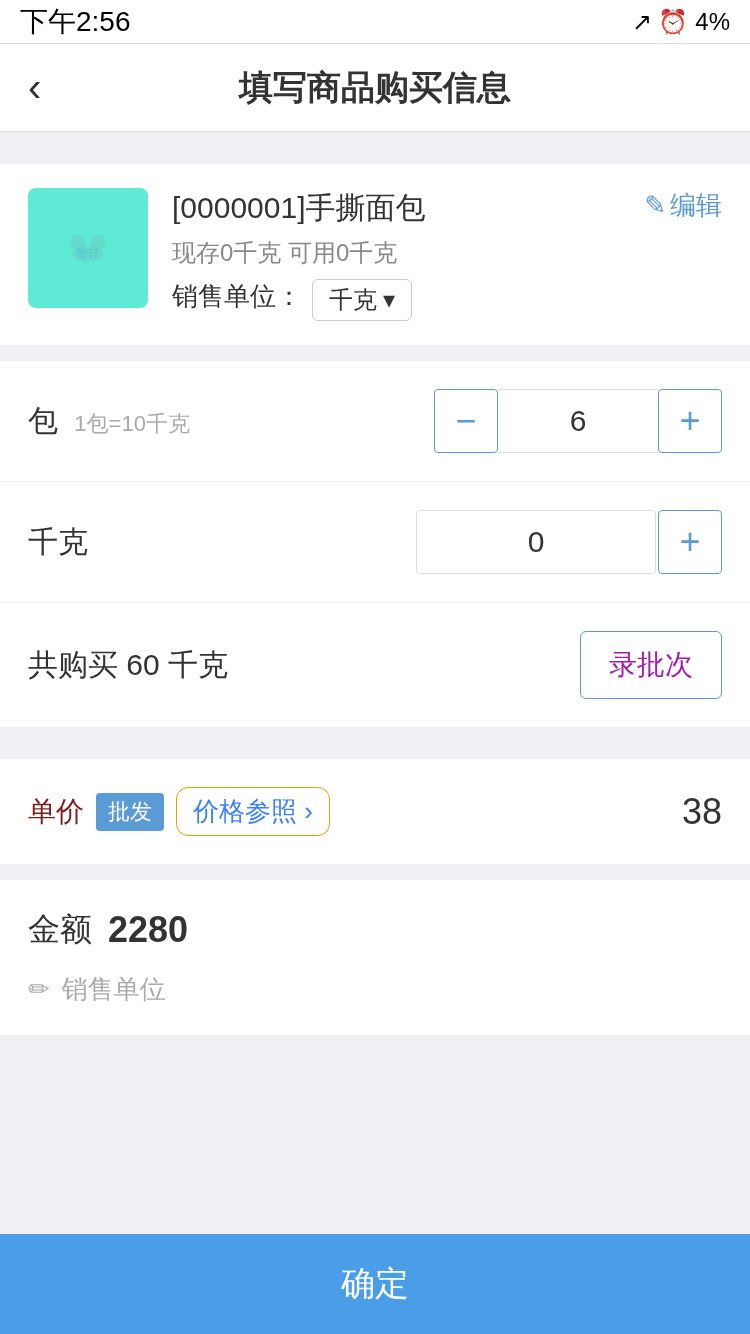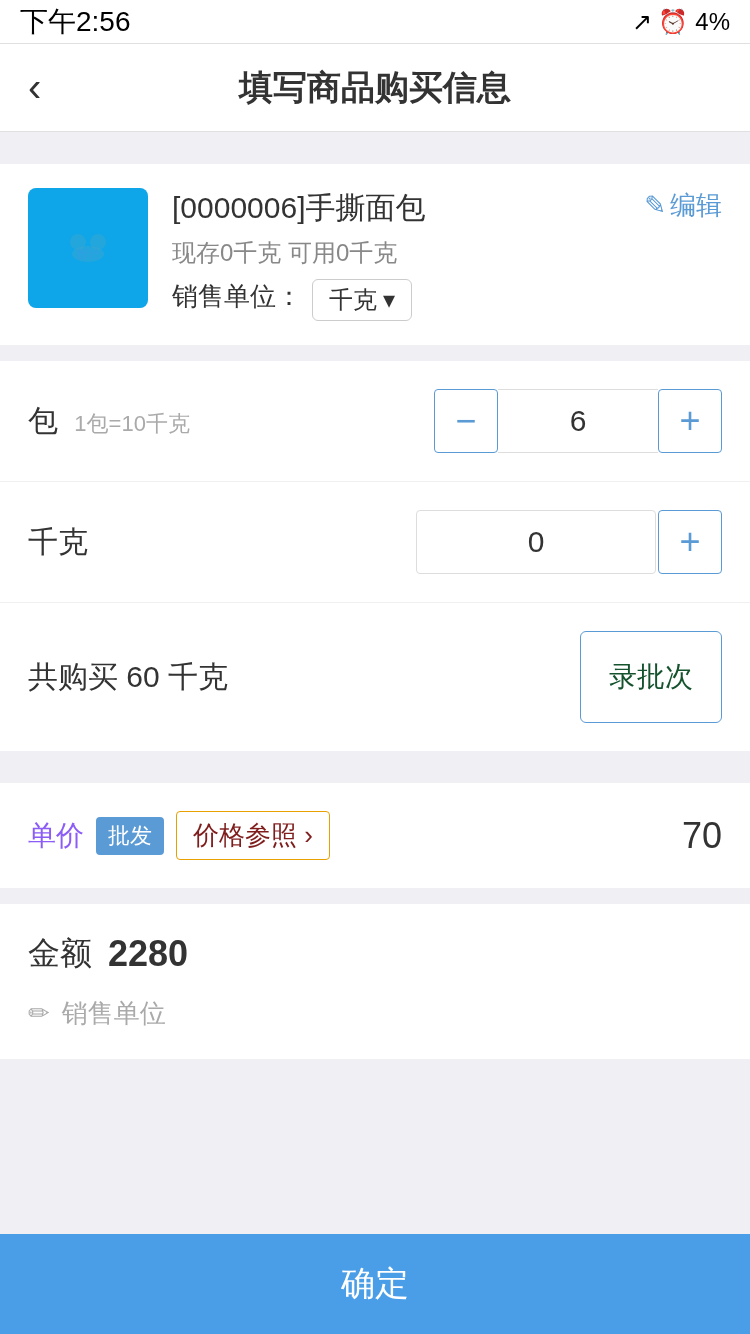--- a/index.html
+++ b/index.html
@@ -59,21 +59,21 @@
       background: #fff;
       margin-top: 16px;
       padding: 24px 28px;
       display: flex;
       align-items: flex-start;
       gap: 24px;
     }
     .product-image {
       width: 120px;
       height: 120px;
-      background: #0ea5e9;
+      background: #5eead4;
       border-radius: 8px;
       display: flex;
       align-items: center;
       justify-content: center;
       flex-shrink: 0;
     }
     .product-image svg { width: 60px; height: 60px; opacity: 0.4; }
     .product-info { flex: 1; }
     .product-name { font-size: 30px; font-weight: 500; color: #333; margin-bottom: 8px; }
     .product-stock { font-size: 24px; color: #888; margin-bottom: 10px; }
@@ -175,51 +175,51 @@
       display: flex;
       align-items: center;
       justify-content: space-between;
       margin-top: 0;
     }
     .total-text { font-size: 30px; color: #333; }
     .total-text span { color: #333; }
     .record-btn {
       border: 1px solid #5b9bd5;
       background: #fff;
-      color: #14532d;
-      padding: 26px 28px;
+      color: #a21caf;
+      padding: 14px 28px;
       border-radius: 6px;
       font-size: 28px;
       cursor: pointer;
     }
 
     
     .price-section {
       background: #fff;
       margin-top: 16px;
       padding: 28px 28px;
       display: flex;
       align-items: center;
       justify-content: space-between;
     }
     .price-left { display: flex; align-items: center; gap: 12px; }
-    .price-label { font-size: 28px; color: #8b5cf6; }
+    .price-label { font-size: 28px; color: #7f1d1d; }
     .price-badge {
       background: #5b9bd5;
       color: #fff;
       font-size: 22px;
       padding: 4px 12px;
       border-radius: 4px;
     }
     .price-ref-btn {
       border: 1px solid #e8a000;
-      color: #7f1d1d;
+      color: #3b82f6;
       background: #fff;
       padding: 6px 16px;
-      border-radius: 4px;
+      border-radius: 12px;
       font-size: 26px;
       display: flex;
       align-items: center;
       gap: 4px;
       cursor: pointer;
     }
     .price-value { font-size: 36px; color: #333; font-weight: 500; }
 
     
     .amount-section {
@@ -300,21 +300,21 @@
   <div class="product-section">
     <div class="product-image">
       <svg viewBox="0 0 60 60" xmlns="http://www.w3.org/2000/svg">
         <circle cx="20" cy="24" r="8" fill="#7aa" opacity="0.5"></circle>
         <circle cx="40" cy="24" r="8" fill="#7aa" opacity="0.5"></circle>
         <ellipse cx="30" cy="36" rx="16" ry="8" fill="#7aa" opacity="0.5"></ellipse>
         <text x="30" y="40" text-anchor="middle" font-size="12" fill="#5b9bd5" font-weight="bold">智计</text>
       </svg>
     </div>
     <div class="product-info">
-      <div class="product-name">[0000006]手撕面包</div>
+      <div class="product-name">[0000001]手撕面包</div>
       <div class="product-stock">现存0千克   可用0千克</div>
       <div class="product-unit">
         <span>销售单位：</span>
         <div class="unit-select">
           <span>千克</span>
           <span>▾</span>
         </div>
       </div>
     </div>
     <div class="edit-btn">
@@ -356,21 +356,21 @@
   </div>
 
   <div class="divider"></div>
 
   <div class="price-section">
     <div class="price-left">
       <span class="price-label">单价</span>
       <span class="price-badge">批发</span>
       <div class="price-ref-btn">价格参照 ›</div>
     </div>
-    <div class="price-value">70</div>
+    <div class="price-value">38</div>
   </div>
 
   <div class="amount-section">
     <div class="amount-row">
       <span>金额</span>
       <span class="amount-value">2280</span>
     </div>
     <div class="remark-row">
       <span>✏</span>
       <span>销售单位</span>

